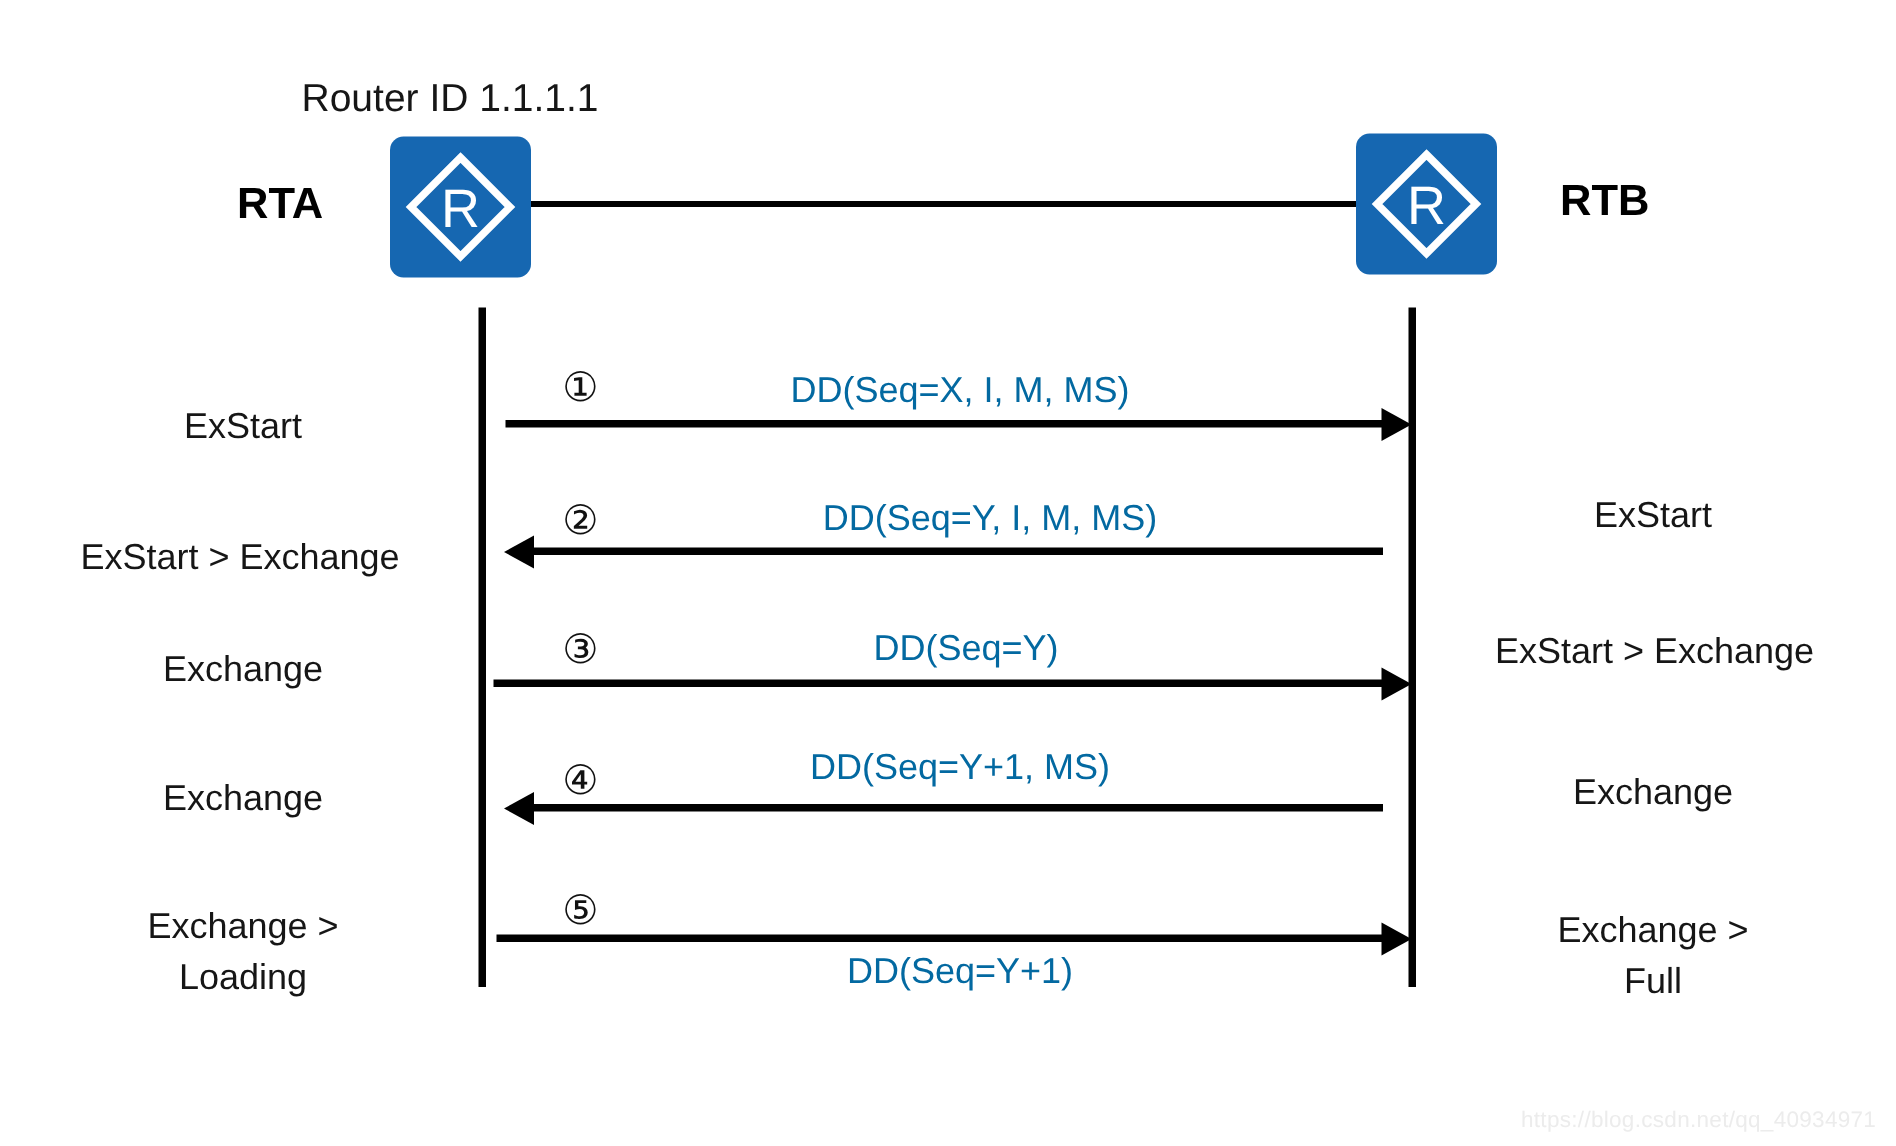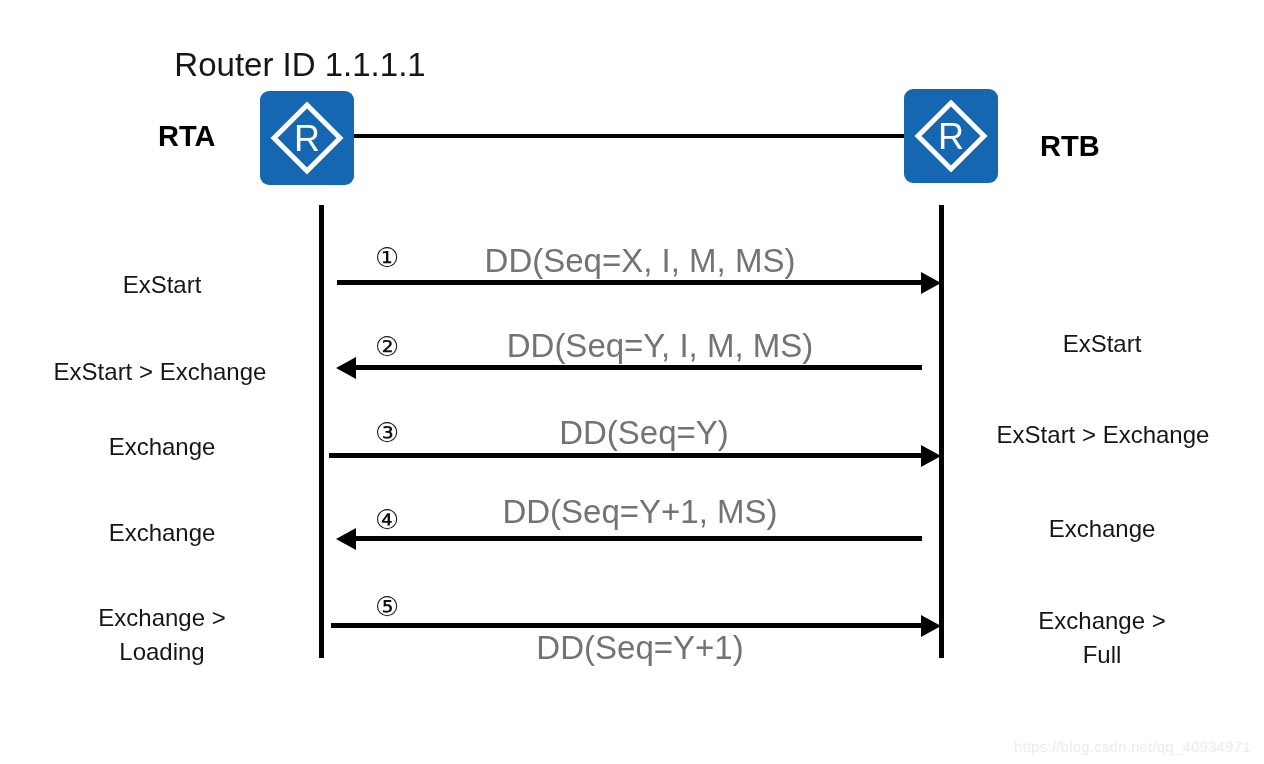--- a/index.html
+++ b/index.html
@@ -18,21 +18,21 @@
     height: 764px;
     background: #ffffff;
     overflow: hidden;
   }
 
   
   .abs { position: absolute; }
 
   
   .router-id {
-    font-size: 33px;
+    font-size: 26px;
     line-height: 34px;
     color: #161616;
     white-space: nowrap;
     text-align: center;
   }
 
   
   .router-name {
     font-size: 29px;
     font-weight: bold;
@@ -79,23 +79,23 @@
     border-left: 20px solid #000000;
   }
   .arrow-head.left {
     border-top: 11px solid transparent;
     border-bottom: 11px solid transparent;
     border-right: 20px solid #000000;
   }
 
   
   .msg-label {
-    font-size: 33px;
+    font-size: 24px;
     line-height: 33px;
-    color: #737373;
+    color: #0369a1;
     white-space: nowrap;
     text-align: center;
   }
 
   
   .step-num {
     font-size: 27px;
     line-height: 30px;
     color: #111111;
     text-align: center;
@@ -124,21 +124,21 @@
 </head>
 <body>
 
 <div id="canvas">
 
   <div class="abs router-id" style="left:150px; top:48px; width:300px;">Router ID 1.1.1.1</div>
 
 
   <div class="abs router-name" style="left:158px; top:120px;">RTA</div>
 
-  <div class="abs router-name" style="left:1040px; top:130px;">RTB</div>
+  <div class="abs router-name" style="left:1040px; top:118px;">RTB</div>
 
   <div class="abs link-line" style="left:352px; top:134px; width:560px;"></div>
 
   <div class="abs router-icon" style="left:260px; top:91px;">
     <svg width="94" height="94" viewBox="0 0 94 94">
       <polygon points="47,14 80,47 47,80 14,47" fill="none" stroke="#ffffff" stroke-width="5"></polygon>
       <text x="47" y="60" text-anchor="middle" font-family="Liberation Sans, sans-serif" font-size="36" fill="#ffffff">R</text>
     </svg>
   </div>
 

